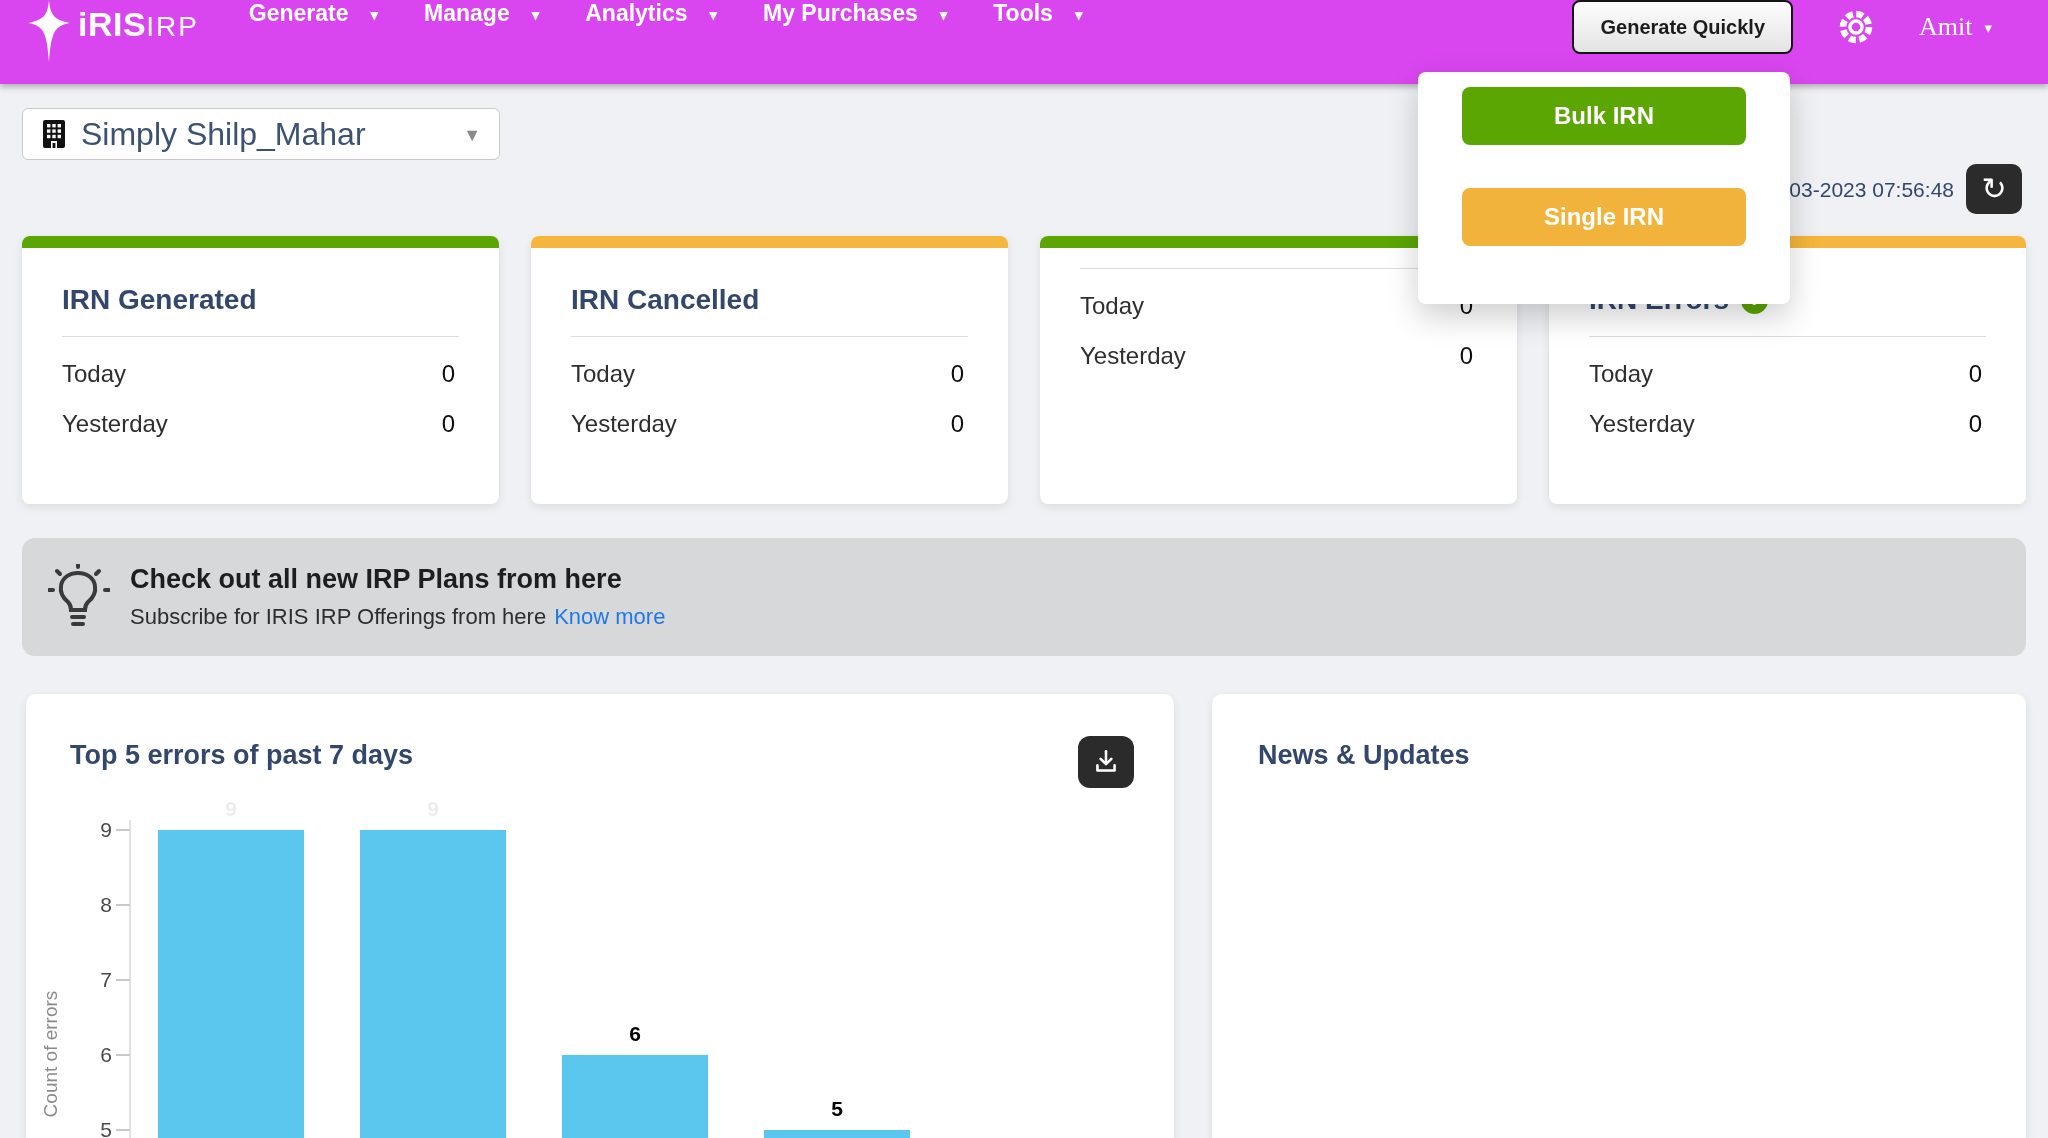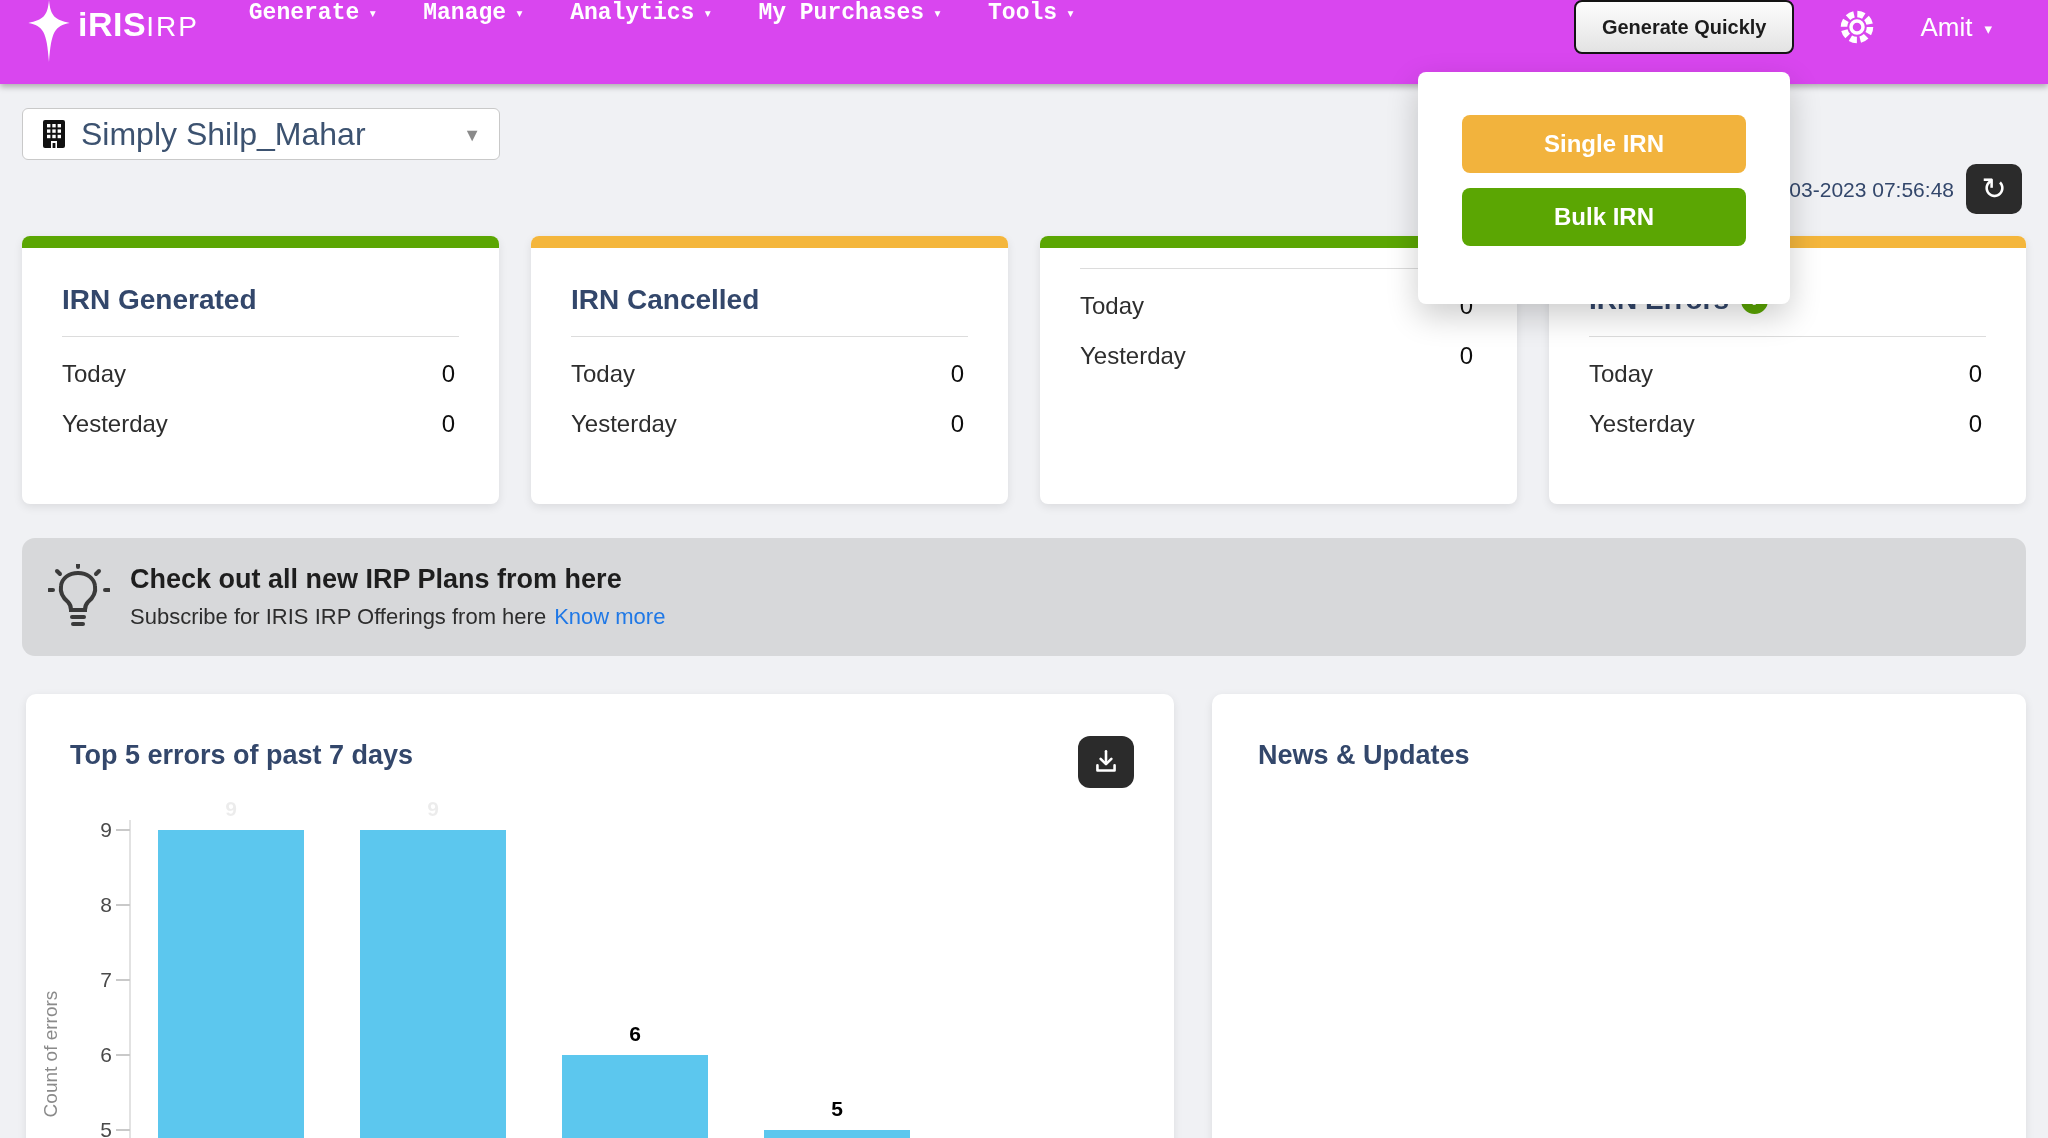--- a/index.html
+++ b/index.html
@@ -9,28 +9,28 @@
   
   .navbar{position:absolute;left:0;top:0;width:100%;height:84px;background:#d946ef;
           display:flex;align-items:flex-start;box-sizing:border-box;padding:0 56px 0 26px;
           box-shadow:0 3px 6px rgba(0,0,0,.28);z-index:20;}
   .brand{display:flex;align-items:center;gap:6px;cursor:pointer;}
   .brand svg{display:block;}
   .brand-text{color:#fff;font-size:34px;letter-spacing:.5px;line-height:1;margin-top:-14px;}
   .brand-text .b1{font-weight:700;}
   .brand-text .b2{font-weight:300;font-size:28px;letter-spacing:2px;}
   .menu{display:flex;align-items:center;gap:46px;margin-left:50px;}
-  .menu-item{display:flex;align-items:center;gap:9px;color:#fff;font-size:23px;font-weight:700;cursor:pointer;font-family:Liberation Mono, monospace;}
+  .menu-item{display:flex;align-items:center;gap:22px;color:#fff;font-size:23px;font-weight:700;cursor:pointer;}
   .caret{font-size:15px;line-height:1;transform:translateY(1px);}
   .nav-right{margin-left:auto;display:flex;align-items:center;gap:42px;}
   .gq-btn{height:54px;padding:0 26px;border-radius:8px;border:2px solid #141414;
           background:linear-gradient(#fdfdfd,#e3e3e3);color:#1c1c1c;font-size:20px;font-weight:700;
           font-family:"Liberation Sans",sans-serif;cursor:pointer;}
   .gear{cursor:pointer;display:flex;align-items:center;}
-  .user{display:flex;align-items:center;gap:12px;color:#fff;font-size:26px;font-weight:500;cursor:pointer;}
+  .user{display:flex;align-items:center;gap:12px;color:#fff;font-size:26px;font-weight:500;cursor:pointer;font-family:Liberation Serif, serif;}
 
   
   .popup{position:absolute;left:1418px;top:72px;width:372px;height:232px;background:#fff;border-radius:8px;
          box-shadow:0 12px 32px rgba(0,0,0,.20);z-index:30;}
   .popup .qbtn{display:block;width:284px;height:58px;margin:0 auto;border:none;border-radius:8px;
          color:#fff;font-size:24px;font-weight:600;font-family:"Liberation Sans",sans-serif;cursor:pointer;}
   .popup .qbtn.first{margin-top:43px;}
   .popup .qbtn.second{margin-top:15px;}
 
   
@@ -230,22 +230,22 @@
         <span class="val">0</span>
       </div>
       <div class="stat-row">
         <span class="lbl">Yesterday</span>
         <span class="val">0</span>
       </div>
     </div>
   </div>
 
   <div class="popup">
+    <button class="qbtn second" style="background: rgb(91, 166, 3);">Bulk IRN</button>
     <button class="qbtn first" style="background: rgb(242, 179, 61);">Single IRN</button>
-    <button class="qbtn second" style="background: rgb(91, 166, 3);">Bulk IRN</button>
   </div>
 
   <div class="banner">
     <svg width="62" height="66" viewBox="0 0 62 66">
       <g stroke="#3a3a3a" stroke-width="4" fill="none" stroke-linecap="round">
         <path d="M20 38 C14 33 12 28 13 22 C14 14 21 9 30 9 C39 9 46 14 47 22 C48 28 46 33 40 38 C38 40 37 43 37 46 L23 46 C23 43 22 40 20 38 Z"></path>
         <line x1="24" y1="53" x2="36" y2="53"></line>
         <line x1="25" y1="60" x2="35" y2="60"></line>
         <line x1="30" y1="0" x2="30" y2="3"></line>
         <line x1="9" y1="7" x2="12" y2="10"></line>

